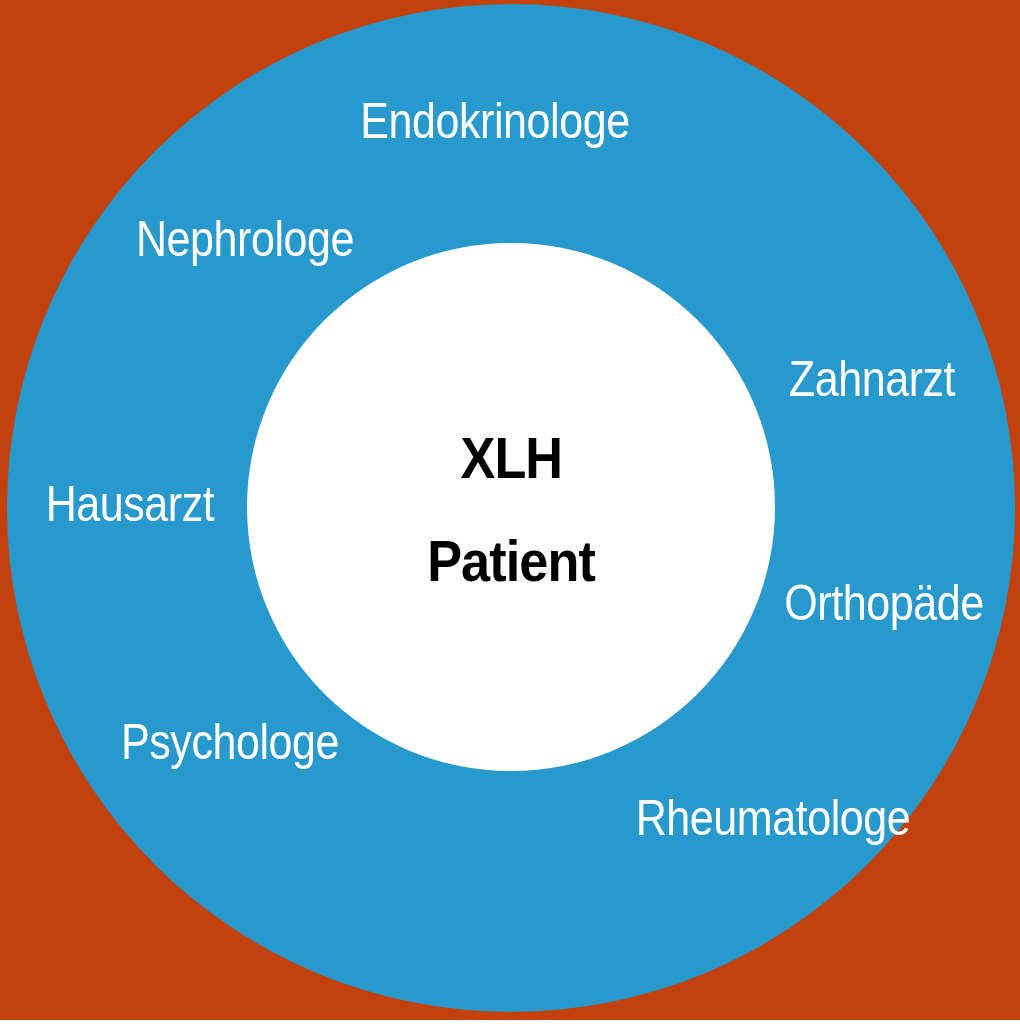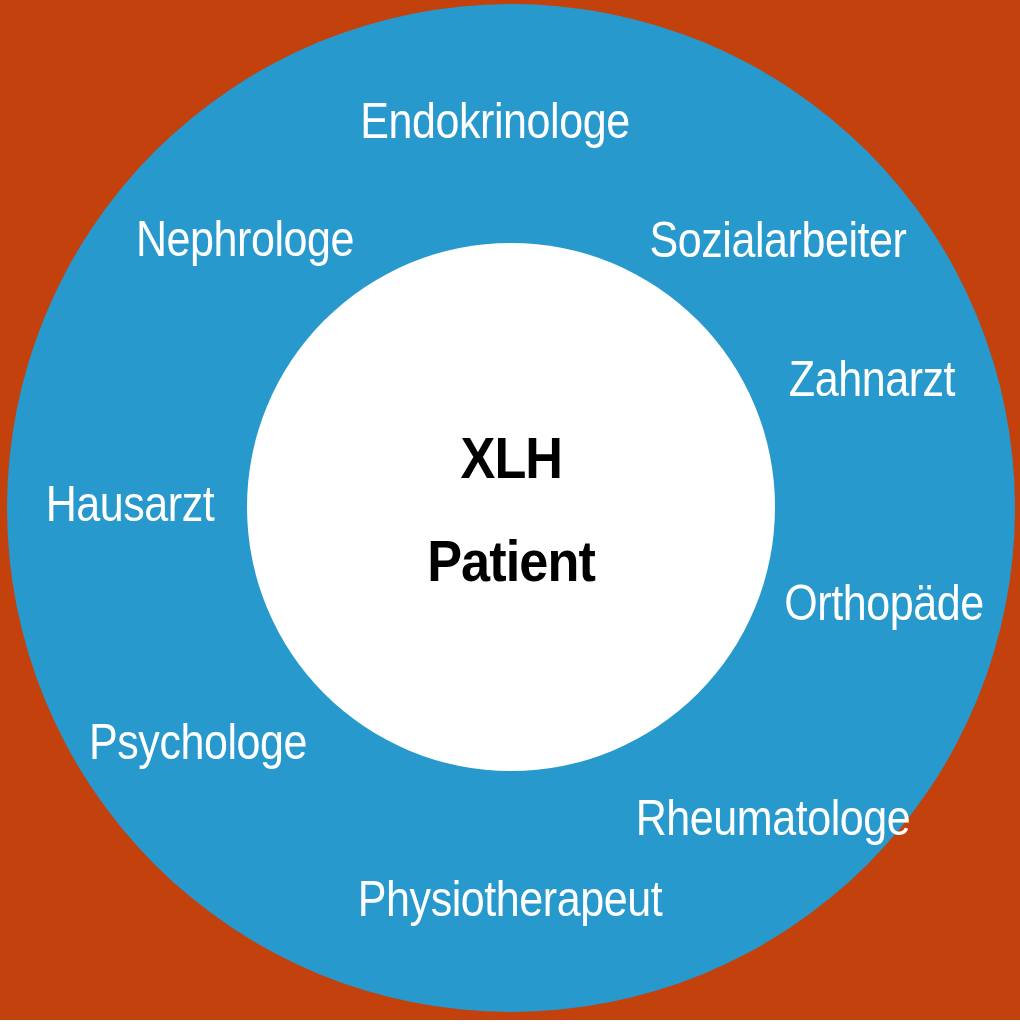--- a/index.html
+++ b/index.html
@@ -35,21 +35,21 @@
     transform-origin: center center;
     letter-spacing: -0.5px;
   }
   
   .pos-endokrinologe  { left: 495px; top: 121px; }
   .pos-sozialarbeiter { left: 778px; top: 240px; }
   .pos-zahnarzt       { left: 872px; top: 379px; }
   .pos-orthopaede     { left: 884px; top: 603px; }
   .pos-rheumatologe   { left: 773px; top: 770px; margin-top: 48px; }
   .pos-physiotherapeut{ left: 510px; top: 899px; }
-  .pos-psychologe     { left: 198px; top: 742px; }
+  .pos-psychologe     { left: 230px; top: 742px; }
   .pos-hausarzt       { left: 130px; top: 504px; }
   .pos-nephrologe     { left: 245px; top: 239px; }
 
   .center-text {
     position: absolute;
     left: 511px;
     top: 509px;
     transform: translate(-50%, -50%);
     text-align: center;
     color: #000000;
@@ -72,39 +72,33 @@
 
   <svg class="donut-svg" width="1020" height="1024" viewBox="0 0 1020 1024" aria-hidden="true">
     <circle cx="511" cy="508" r="504" fill="#2899CD"></circle>
     <circle cx="511" cy="507" r="264" fill="#FFFFFF"></circle>
   </svg>
 
   <div class="ring-label pos-endokrinologe">
     <span class="condense">Endokrinologe</span>
   </div>
 
-  <div class="ring-label pos-sozialarbeiter">
-    <span class="condense">Sozialarbeiter</span>
-  </div>
 
   <div class="ring-label pos-zahnarzt">
     <span class="condense">Zahnarzt</span>
   </div>
 
   <div class="ring-label pos-orthopaede">
     <span class="condense">Orthopäde</span>
   </div>
 
   <div class="ring-label pos-rheumatologe">
     <span class="condense">Rheumatologe</span>
   </div>
 
-  <div class="ring-label pos-physiotherapeut">
-    <span class="condense">Physiotherapeut</span>
-  </div>
 
   <div class="ring-label pos-psychologe">
     <span class="condense">Psychologe</span>
   </div>
 
   <div class="ring-label pos-hausarzt">
     <span class="condense">Hausarzt</span>
   </div>
 
   <div class="ring-label pos-nephrologe">

